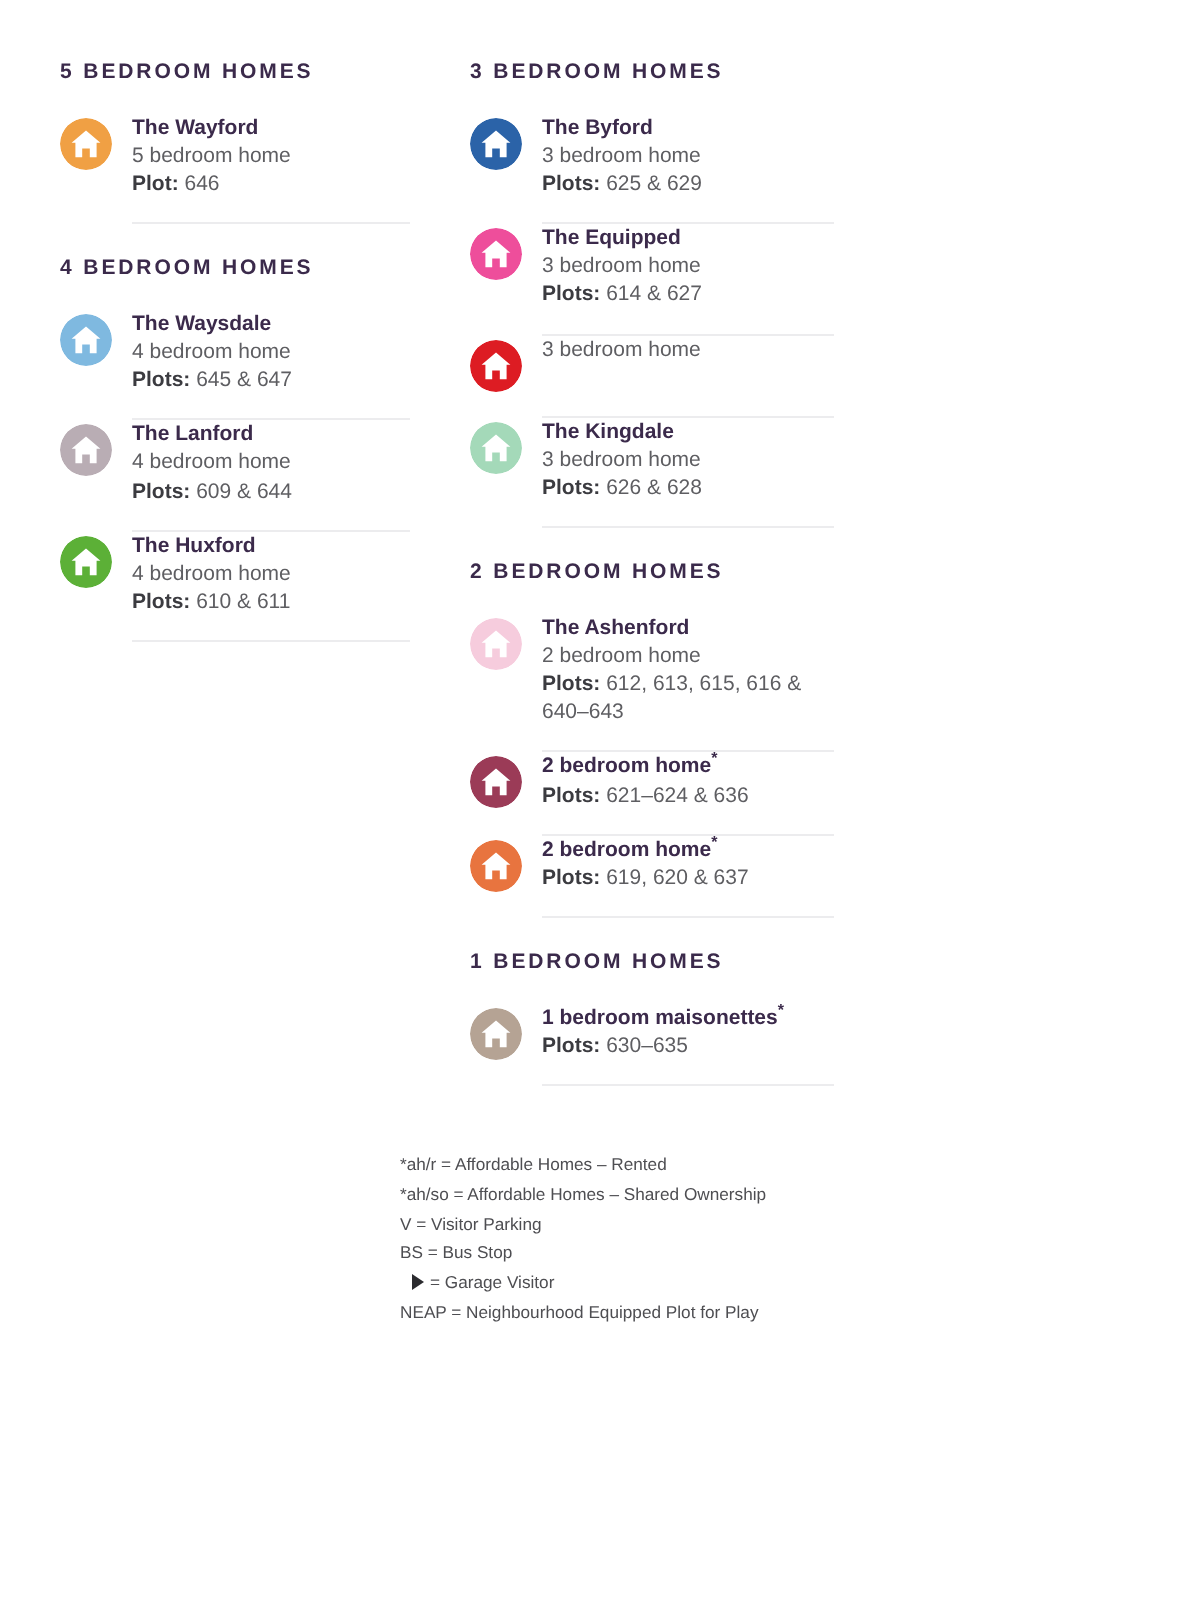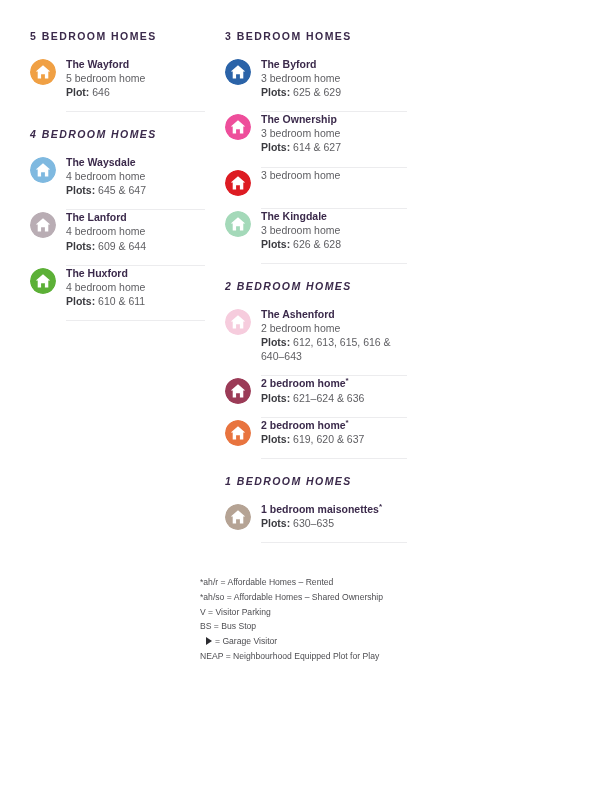--- a/index.html
+++ b/index.html
@@ -17,20 +17,21 @@
   .page {
     position: relative;
     width: 600px;
     height: 800px;
     box-sizing: border-box;
     padding: 30px 0 0 0;
   }
   .columns {
     display: flex;
     align-items: flex-start;
+    gap: 10px;
   }
   .col-left {
     width: 175px;
     margin-left: 30px;
     flex: 0 0 auto;
   }
   .col-right {
     width: 182px;
     margin-left: 20px;
     flex: 0 0 auto;
@@ -42,21 +43,20 @@
     font-size: 10.5px;
     font-weight: bold;
     letter-spacing: 1.45px;
     color: #3b2a4b;
     text-transform: uppercase;
     margin: 0 0 14px 0;
     line-height: 1.2;
   }
   .section + .section .section-title {
     margin-top: 16px;
-    font-style: italic;
   }
   .home-list {
     margin: 0;
     padding: 0;
     list-style: none;
   }
   .home-item {
     display: flex;
     align-items: flex-start;
     padding-bottom: 13px;
@@ -244,21 +244,21 @@
             </li>
             <li class="home-item">
               <span class="icon-wrap">
                 <svg class="house-badge" viewBox="0 0 26 26" xmlns="http://www.w3.org/2000/svg">
                   <circle cx="13" cy="13" r="13" fill="#EE4E9B"></circle>
                   <path d="M13 6.2 L20.2 12.4 L18.3 12.4 L18.3 19.6 L14.9 19.6 L14.9 15.2 L11.1 15.2 L11.1 19.6 L7.7 19.6 L7.7 12.4 L5.8 12.4 Z" fill="#ffffff"></path>
                   <rect x="11.6" y="16.1" width="1.5" height="1.5" fill="#EE4E9B"></rect>
                 </svg>
               </span>
               <div class="home-text">
-                <div class="home-name">The Ownership</div>
+                <div class="home-name">The Equipped</div>
                 <div class="home-type">3 bedroom home</div>
                 <div class="home-plots"><span class="plots-label">Plots:</span> <span>614 &amp; 627</span></div>
               </div>
               <span class="divider-line"></span>
             </li>
             <li class="home-item">
               <span class="icon-wrap">
                 <svg class="house-badge" viewBox="0 0 26 26" xmlns="http://www.w3.org/2000/svg">
                   <circle cx="13" cy="13" r="13" fill="#DD1C23"></circle>
                   <path d="M13 6.2 L20.2 12.4 L18.3 12.4 L18.3 19.6 L14.9 19.6 L14.9 15.2 L11.1 15.2 L11.1 19.6 L7.7 19.6 L7.7 12.4 L5.8 12.4 Z" fill="#ffffff"></path>

